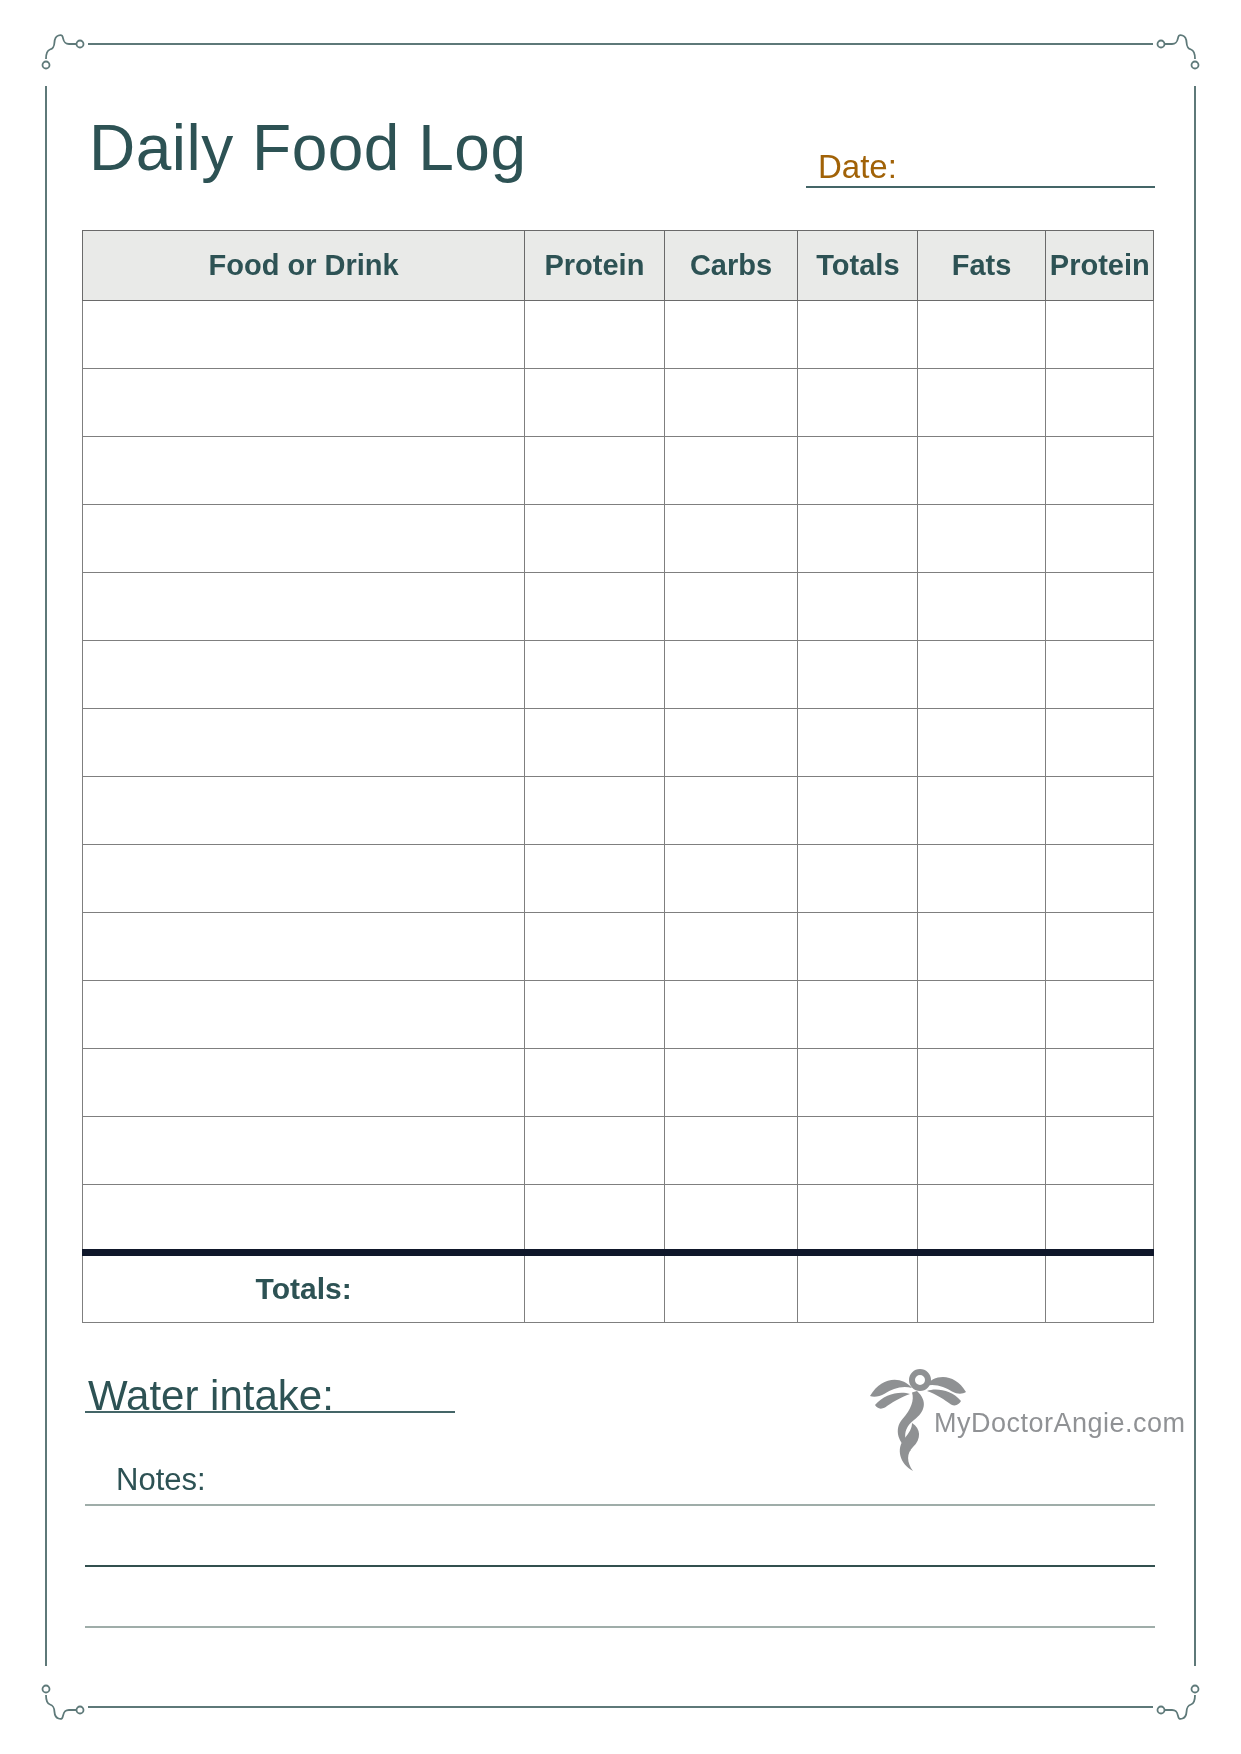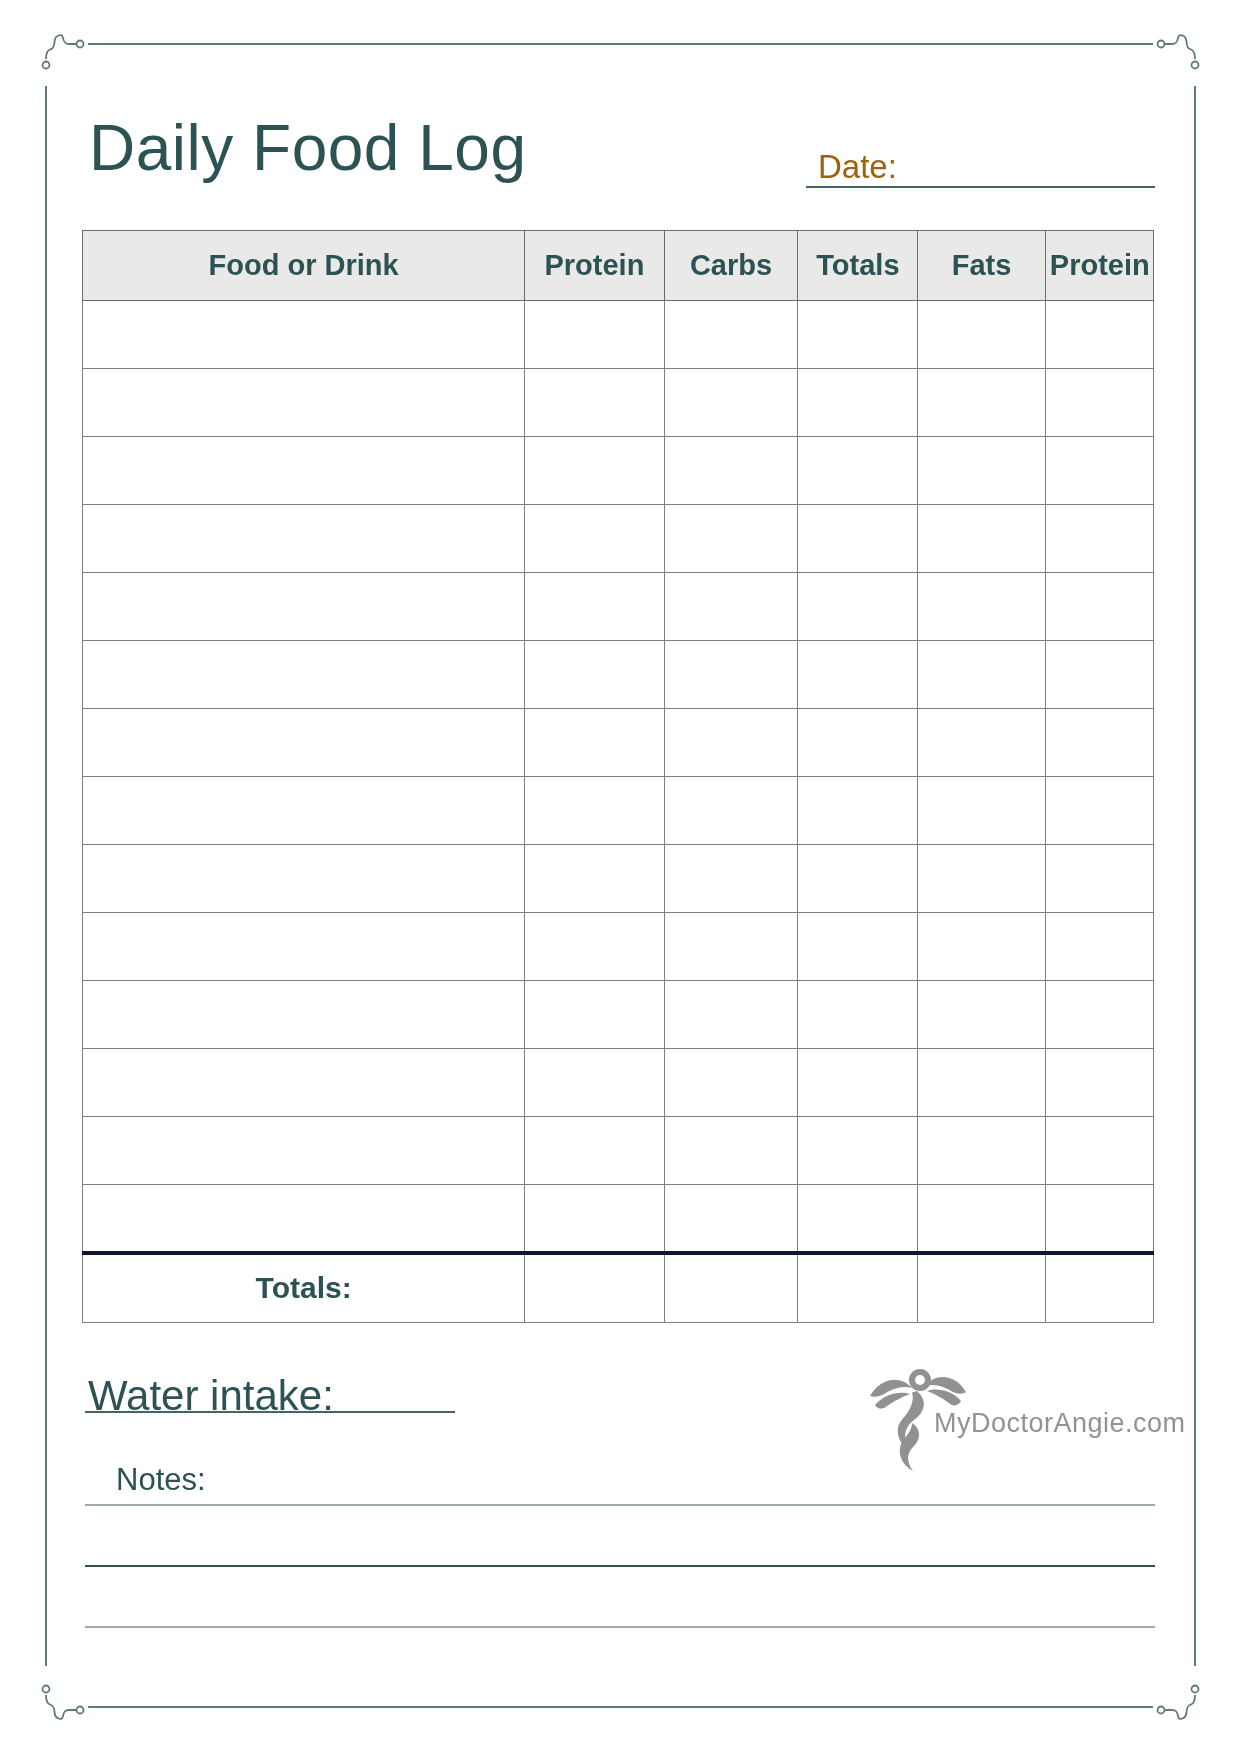--- a/index.html
+++ b/index.html
@@ -53,21 +53,21 @@
     background:#e9eae8;
     color:#2d5254;
     font-size:29px;font-weight:700;
     text-align:center;vertical-align:middle;
     border-color:#6a6a6a;
     margin-top:8px;
   }
   table.foodlog tbody td{height:68px;background:#ffffff;}
   table.foodlog tfoot td{
     height:70px;background:#ffffff;
-    border-top:4px solid #0f172a;
+    border-top:7px solid #0f172a;
   }
   .totals-label{
     color:#2d5254;font-size:30px;font-weight:700;
     text-align:center;vertical-align:middle;
   }
 
   
   .water-label{
     position:absolute;left:88px;top:1372px;
     font-size:42px;color:#2d5254;

